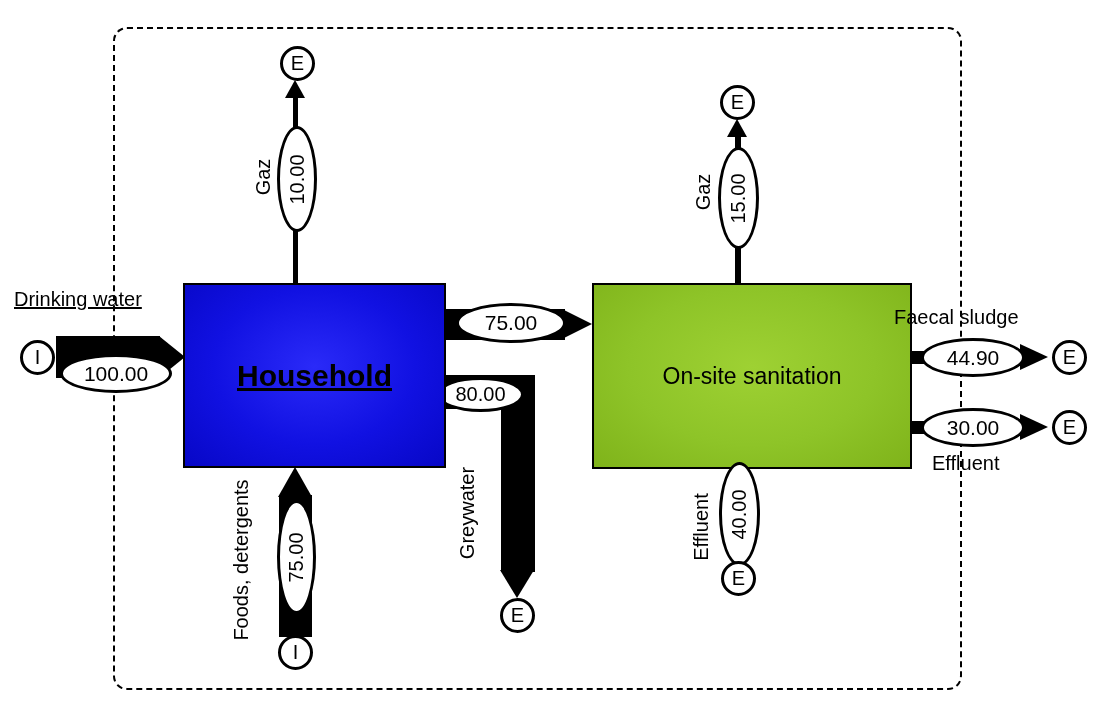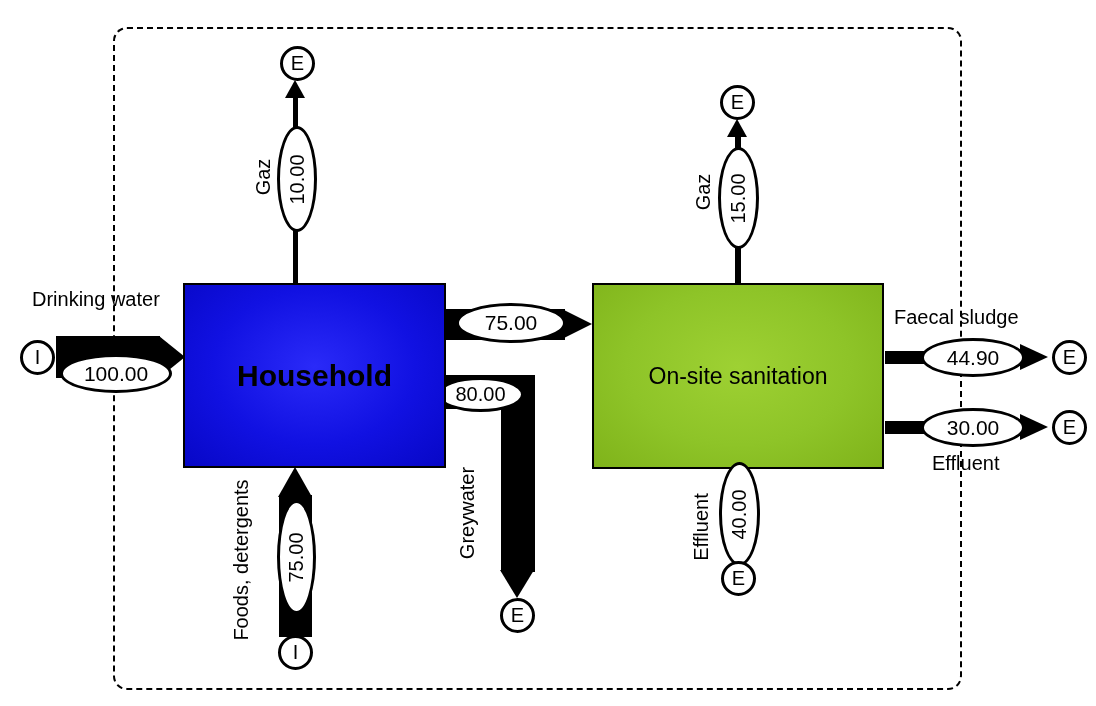--- a/index.html
+++ b/index.html
@@ -6,23 +6,23 @@
   .canvas{position:relative;width:1096px;height:706px;background:#ffffff;overflow:hidden;
           font-family:"Liberation Sans", sans-serif;color:#000;}
   .boundary{position:absolute;left:113px;top:27px;width:845px;height:659px;
             border:2px dashed #000;border-radius:14px;z-index:1;}
   .shaft{position:absolute;background:#000;z-index:2;}
   .tip{position:absolute;width:0;height:0;z-index:2;}
   .process{position:absolute;border:2px solid #000;box-sizing:border-box;z-index:4;
            display:flex;align-items:center;justify-content:center;}
   .process.household{left:183px;top:283px;width:263px;height:185px;
     background:radial-gradient(ellipse at 50% 45%, #2a2af8 0%, #1111e2 55%, #0707c6 100%);}
-  .process.onsite{left:592px;top:283px;width:292px;height:186px;
+  .process.onsite{left:592px;top:283px;width:320px;height:186px;
     background:radial-gradient(ellipse at 50% 45%, #9ed133 0%, #8ec428 55%, #7fb31a 100%);}
-  .process.household span{font-size:30px;font-weight:700;}
+  .process.household span{font-size:30px;font-weight:700;text-decoration:underline;}
   .process.onsite span{font-size:23px;font-weight:400;}
   .pill{position:absolute;background:#fff;border:3px solid #000;border-radius:50%;
         box-sizing:border-box;display:flex;align-items:center;justify-content:center;
         font-size:21px;z-index:5;}
   .pill.under{z-index:3;align-items:center;}
   .pill .rot{transform:rotate(-90deg);white-space:nowrap;font-size:20px;}
   .terminal{position:absolute;width:35px;height:35px;background:#fff;border:3px solid #000;
             border-radius:50%;box-sizing:border-box;display:flex;align-items:center;
             justify-content:center;font-size:20px;z-index:5;}
   .flabel{position:absolute;font-size:20px;white-space:nowrap;z-index:5;}
@@ -116,21 +116,21 @@
   <div class="terminal" style="left:721px;top:561px;">
     <span>E</span>
   </div>
   <div class="terminal" style="left:1052px;top:340px;">
     <span>E</span>
   </div>
   <div class="terminal" style="left:1052px;top:410px;">
     <span>E</span>
   </div>
 
-  <div class="flabel" style="left:32px;top:288px;">Drinking water</div>
+  <div class="flabel" style="left:14px;top:288px;text-decoration:underline;">Drinking water</div>
   <div class="flabel v" style="left:263px;top:177px;">Gaz</div>
   <div class="flabel v" style="left:241px;top:560px;">Foods, detergents</div>
   <div class="flabel v" style="left:467px;top:513px;">Greywater</div>
   <div class="flabel v" style="left:703px;top:192px;">Gaz</div>
   <div class="flabel v" style="left:701px;top:527px;">Effluent</div>
   <div class="flabel" style="left:894px;top:306px;">Faecal sludge</div>
   <div class="flabel" style="left:932px;top:452px;">Effluent</div>
 
 </div>
 

